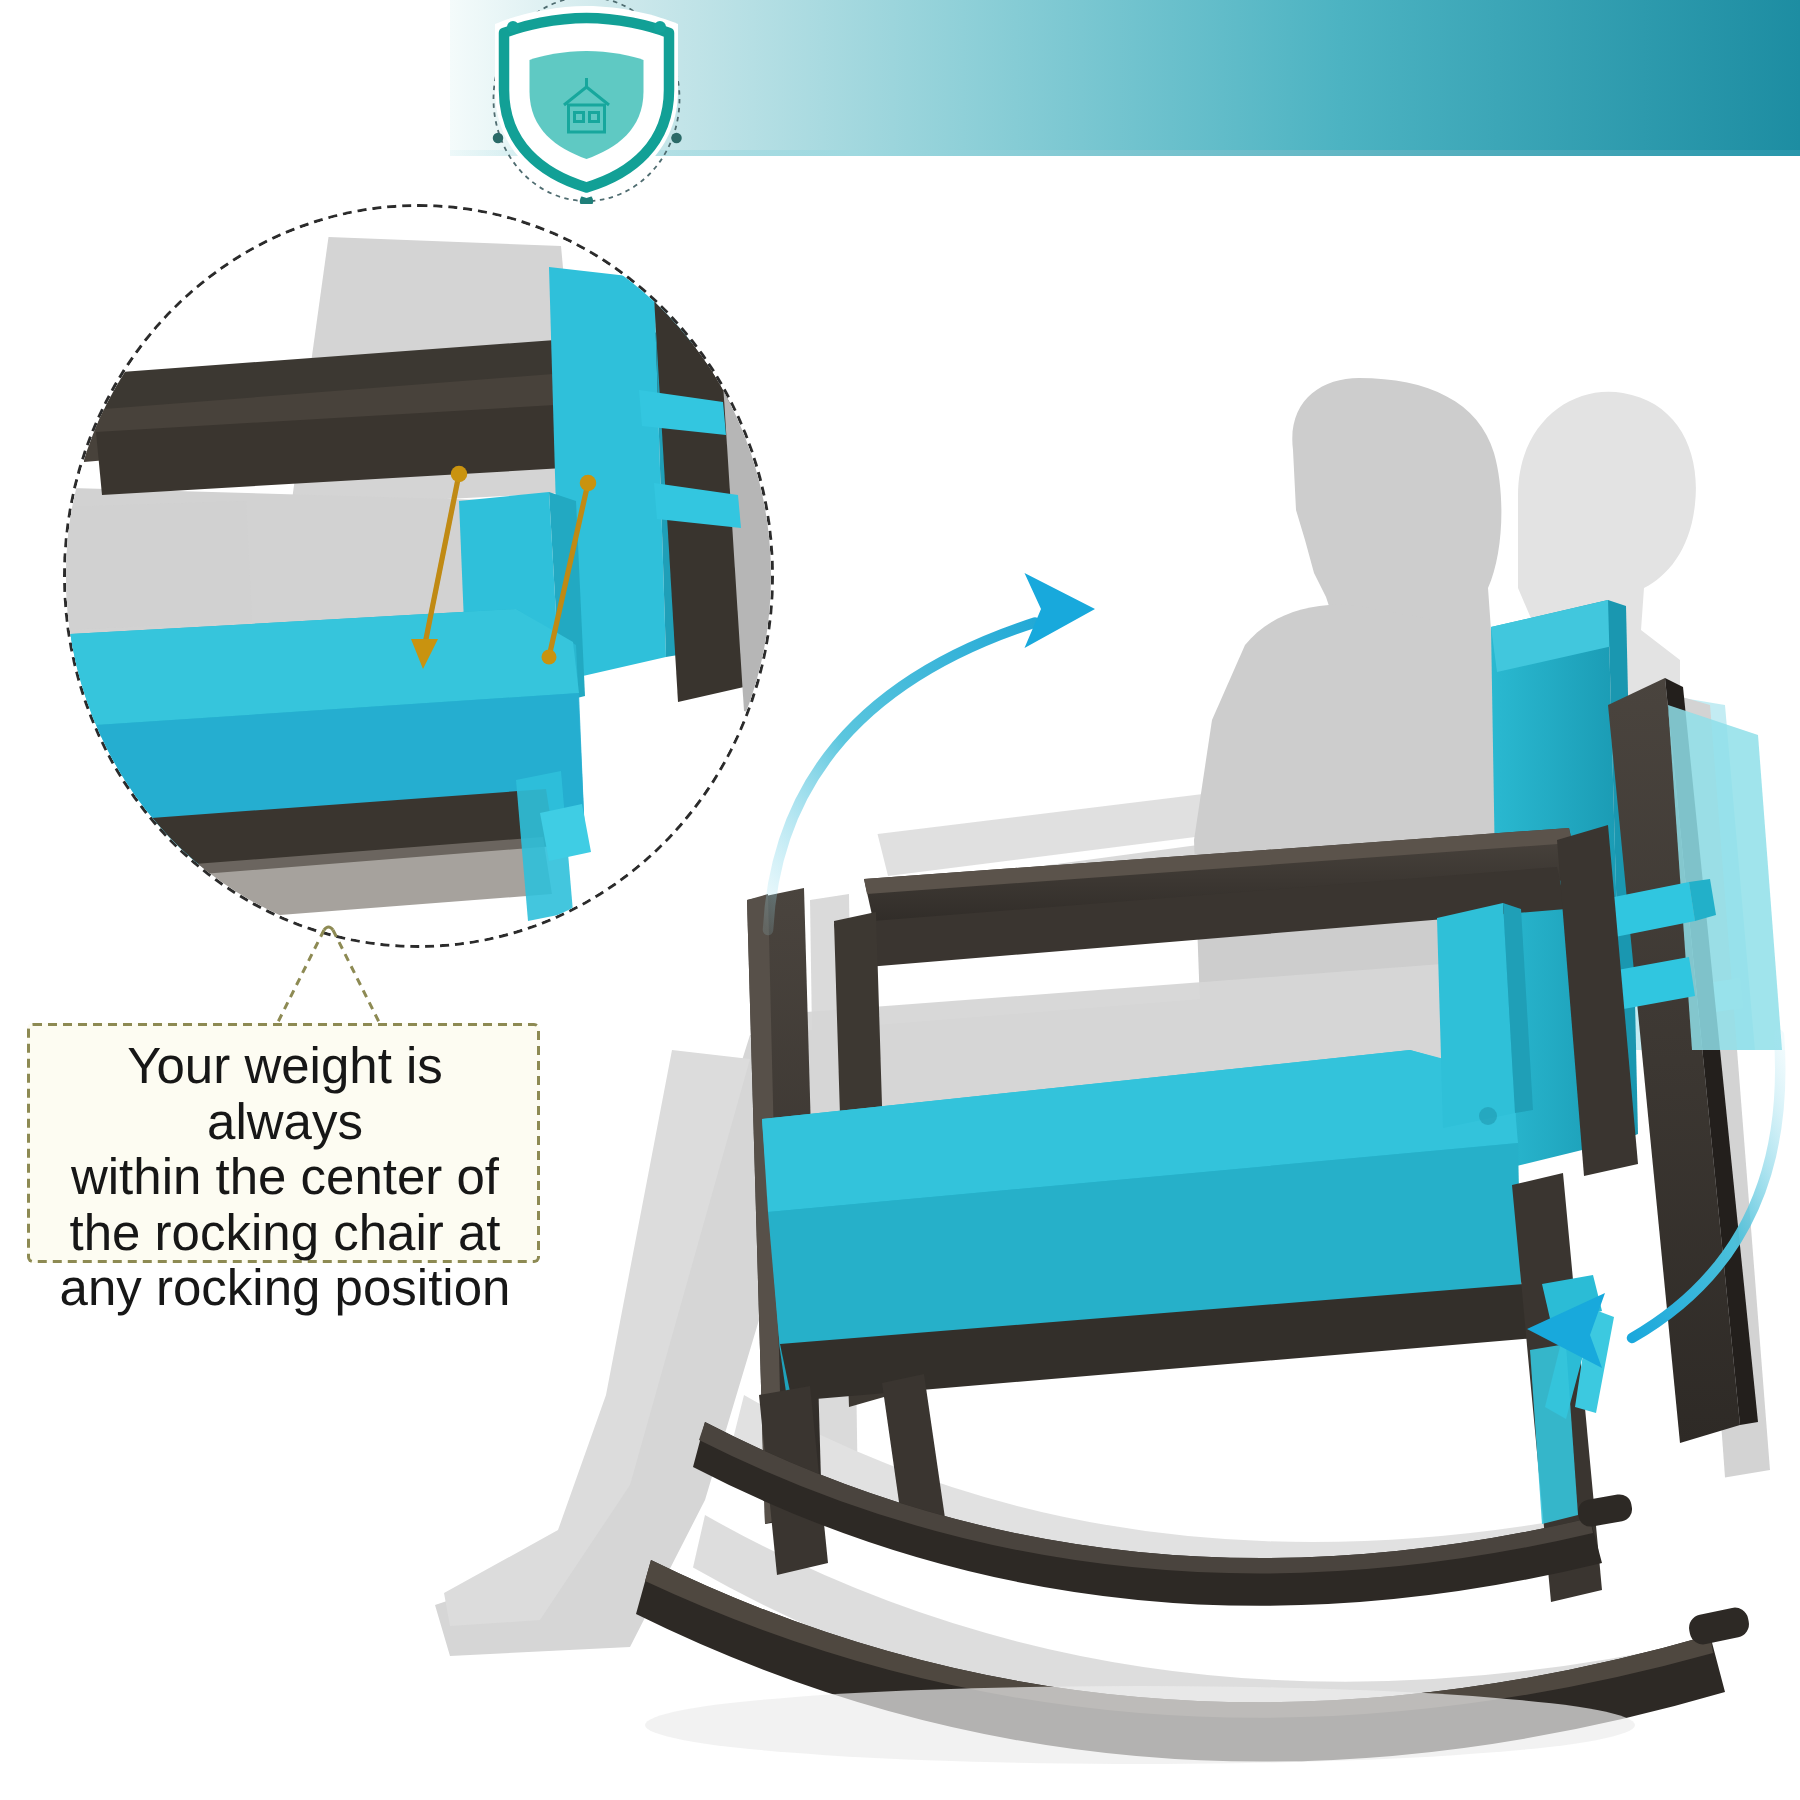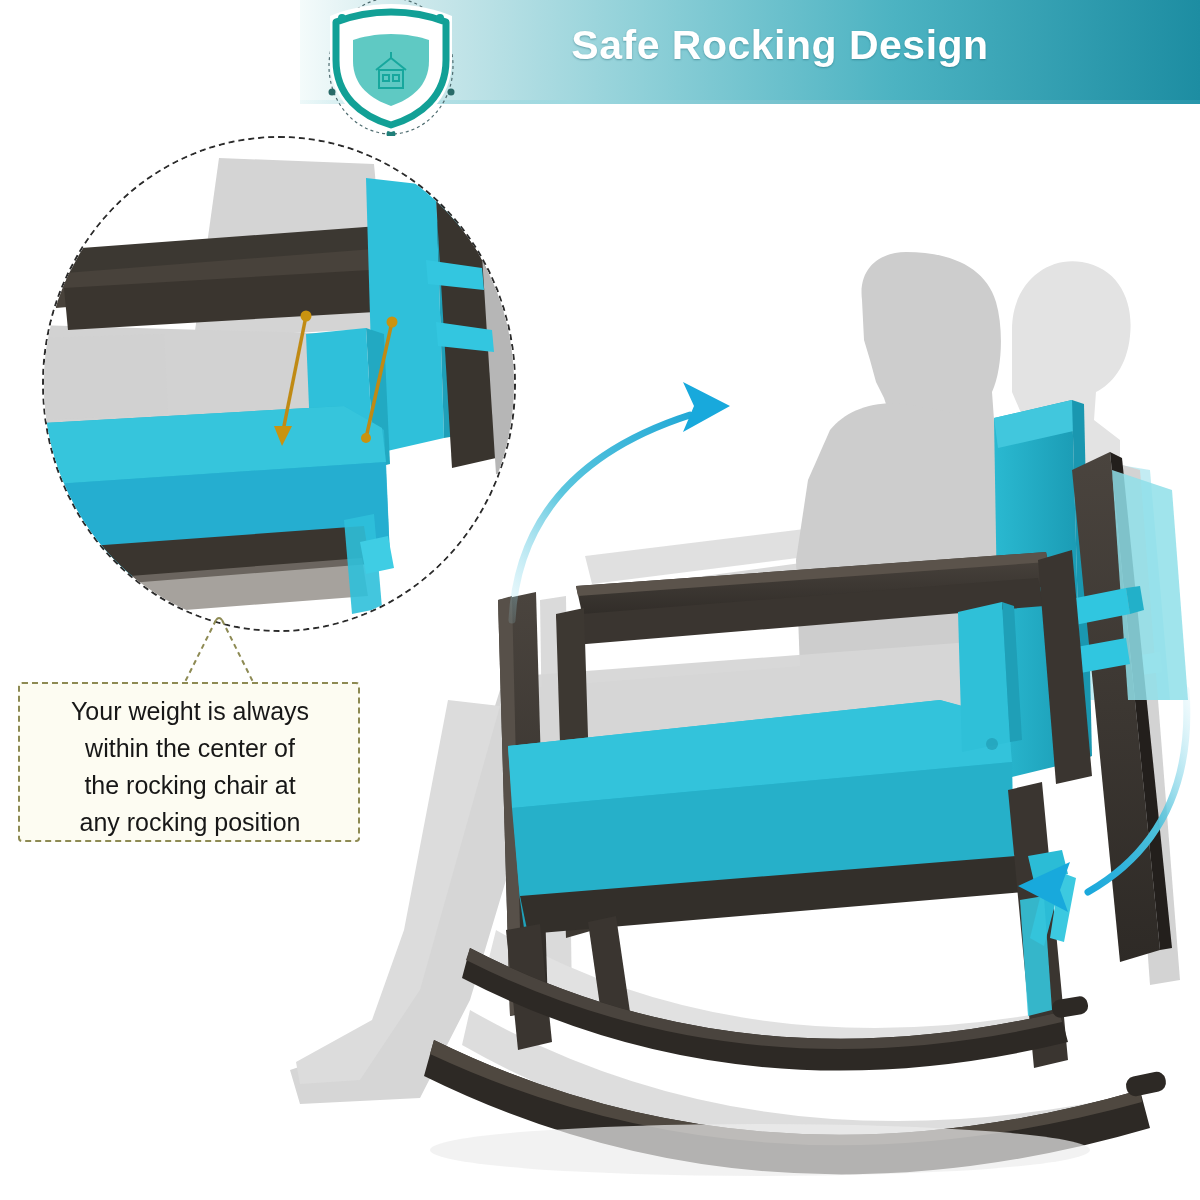--- a/index.html
+++ b/index.html
@@ -82,21 +82,21 @@
     background: #fdfcf2;
     border: 2px dashed #8d8a53;
     border-radius: 4px;
     box-sizing: border-box;
   }
   .callout-text {
     position: absolute;
     left: 12px;
     top: 9px;
     right: 10px;
-    font-size: 25px;
+    font-size: 34px;
     line-height: 37px;
     color: #171717;
     text-align: center;
     white-space: pre-line;
   }
   .callout-tail {
     position: absolute;
     left: 176px;
     top: 616px;
     width: 84px;
@@ -369,21 +369,20 @@
 
   <div class="callout">
     <div class="callout-text">Your weight is always
 within the center of
 the rocking chair at
 any rocking position</div>
   </div>
 
   <div class="banner"></div>
   <div class="banner-underline"></div>
-  <div class="banner-title">Safe Rocking Design</div>
 
   <svg class="shield-badge" viewBox="0 0 190 140" xmlns="http://www.w3.org/2000/svg">
 
     <ellipse cx="95" cy="70" rx="62" ry="68" fill="none" stroke="#4f6c70" stroke-width="1.2" stroke-dasharray="3 3"></ellipse>
     <circle cx="95" cy="138" r="4.5" fill="#1f7f79"></circle>
     <circle cx="36" cy="96" r="3.5" fill="#2a6a68"></circle>
     <circle cx="155" cy="96" r="3.5" fill="#2a6a68"></circle>
 
     <path d="M95 8 C118 8 142 14 156 20 L156 64
              C156 104 128 126 95 136

